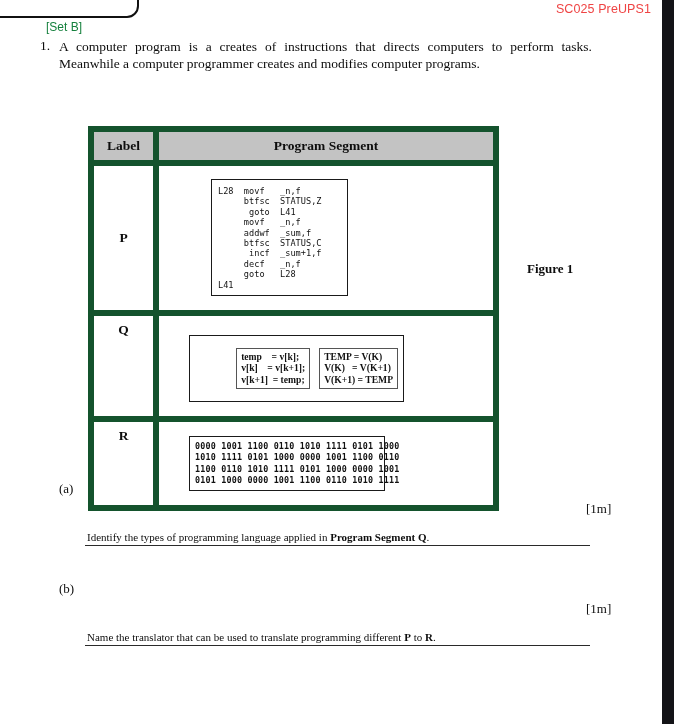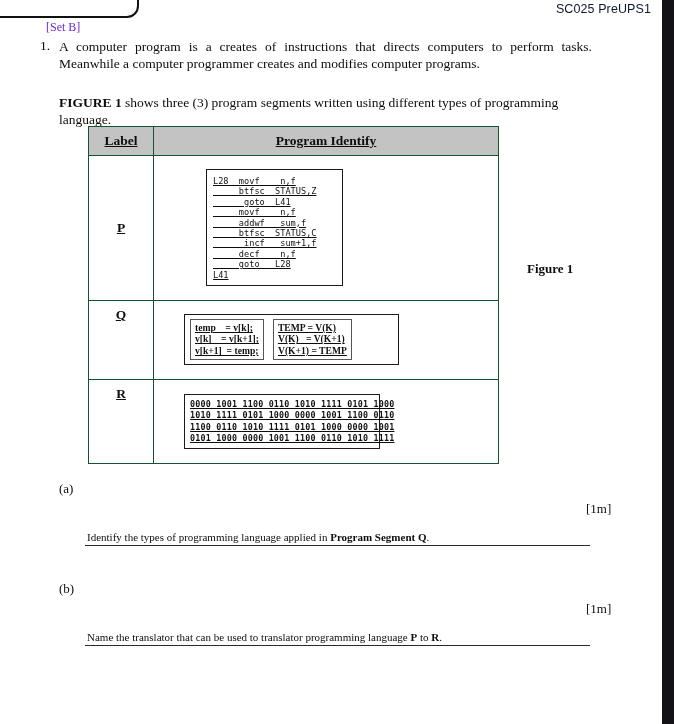--- a/index.html
+++ b/index.html
@@ -44,29 +44,29 @@
     border-radius: 12px;
     background: transparent;
   }
   .hdr-code {
     position: absolute;
     right: 23px;
     top: 2px;
     font-family: "Liberation Sans", sans-serif;
     font-size: 12.5px;
     letter-spacing: 0.1px;
-    color: #0f172a;
+    color: #ef4444;
   }
   .setb {
     position: absolute;
     left: 46px;
     top: 20px;
-    font-family: Liberation Serif, serif;
+    font-family: Liberation Sans, sans-serif;
     font-size: 12px;
-    color: #6d28d9;
+    color: #15803d;
   }
   .q-num {
     position: absolute;
     left: 40px;
     top: 38px;
     font-size: 13.5px;
   }
   .q-body {
     position: absolute;
     left: 59px;
@@ -89,23 +89,22 @@
   
   .seg-table {
     position: absolute;
     left: 88px;
     top: 126px;
     width: 411px;
     border-collapse: collapse;
     table-layout: fixed;
   }
   .seg-table td, .seg-table th {
-    border: 1px solid #14532d;
+    border: 6px solid #14532d;
     vertical-align: top;
-    text-decoration: underline;
   }
   .seg-table thead th {
     background: #c3c3c3;
     font-weight: bold;
     font-size: 13.5px;
     height: 26px;
     vertical-align: middle;
     text-align: center;
   }
   .col-label { width: 65px; }
@@ -130,28 +129,29 @@
   .asm {
     font-family: "DejaVu Sans Mono", monospace;
     font-size: 8.6px;
     line-height: 10.4px;
     white-space: pre;
     color: #111;
   }
 
   
   .q-outer {
-    margin: 4px 0 4px 30px;
+    margin: 10px 0 4px 30px;
     width: 215px;
     border: 1.6px solid #1a1a1a;
     background: #fff;
-    padding: 4px 5px;
+    padding: 12px 5px;
     box-sizing: border-box;
     display: flex;
     gap: 9px;
+    justify-content: flex-end;
   }
   .q-inner {
     border: 1px solid #555;
     padding: 2px 4px 3px 4px;
     background: #fff;
   }
   .q-inner .ln {
     font-family: "Liberation Serif", serif;
     font-weight: bold;
     font-size: 9.6px;
@@ -227,31 +227,30 @@
   <div class="corner-box"></div>
   <div class="scan-edge"></div>
   <div class="scan-edge-inner"></div>
 
   <div class="hdr-code">SC025 PreUPS1</div>
   <div class="setb">[Set B]</div>
 
   <div class="q-num">1.</div>
   <div class="q-body">A computer program is a creates of instructions that directs computers to perform tasks. Meanwhile a computer programmer creates and modifies computer programs.</div>
 
-  <div class="fig-intro"><b>FIGURE 1</b><span> shows three (3) program segments written using different types of programming language.</span></div>
 
   <table class="seg-table">
     <colgroup>
         <col class="col-label">
         <col>
       </colgroup>
     <thead>
       <tr>
         <th>Label</th>
-        <th>Program Identify</th>
+        <th>Program Segment</th>
       </tr>
     </thead>
     <tbody>
       <tr>
         <td class="cell-label mid">P</td>
         <td class="cell-seg">
           <div class="asm-box">
             <div class="asm">L28  movf   _n,f
      btfsc  STATUS,Z
       goto  L41
@@ -300,18 +299,18 @@
 
   <div class="sub" style="left:59px; top:481px;">
     <span class="sub-marker">(a)</span>
     <span class="sub-text"><span>Identify the types of programming language applied in </span><b>Program Segment Q</b><span>.</span></span>
   </div>
   <div class="marks" style="left:558px; top:501px;">[1m]</div>
   <div class="ans-line" style="left:85px; top:545px; width:505px;"></div>
 
   <div class="sub" style="left:59px; top:581px;">
     <span class="sub-marker">(b)</span>
-    <span class="sub-text"><span>Name the translator that can be used to translator programming language </span><b>P</b><span> to </span><b>R</b><span>.</span></span>
+    <span class="sub-text"><span>Name the translator that can be used to translate programming different </span><b>P</b><span> to </span><b>R</b><span>.</span></span>
   </div>
   <div class="marks" style="left:558px; top:601px;">[1m]</div>
   <div class="ans-line" style="left:85px; top:645px; width:505px;"></div>
 
 </div>
 
 </body></html>

